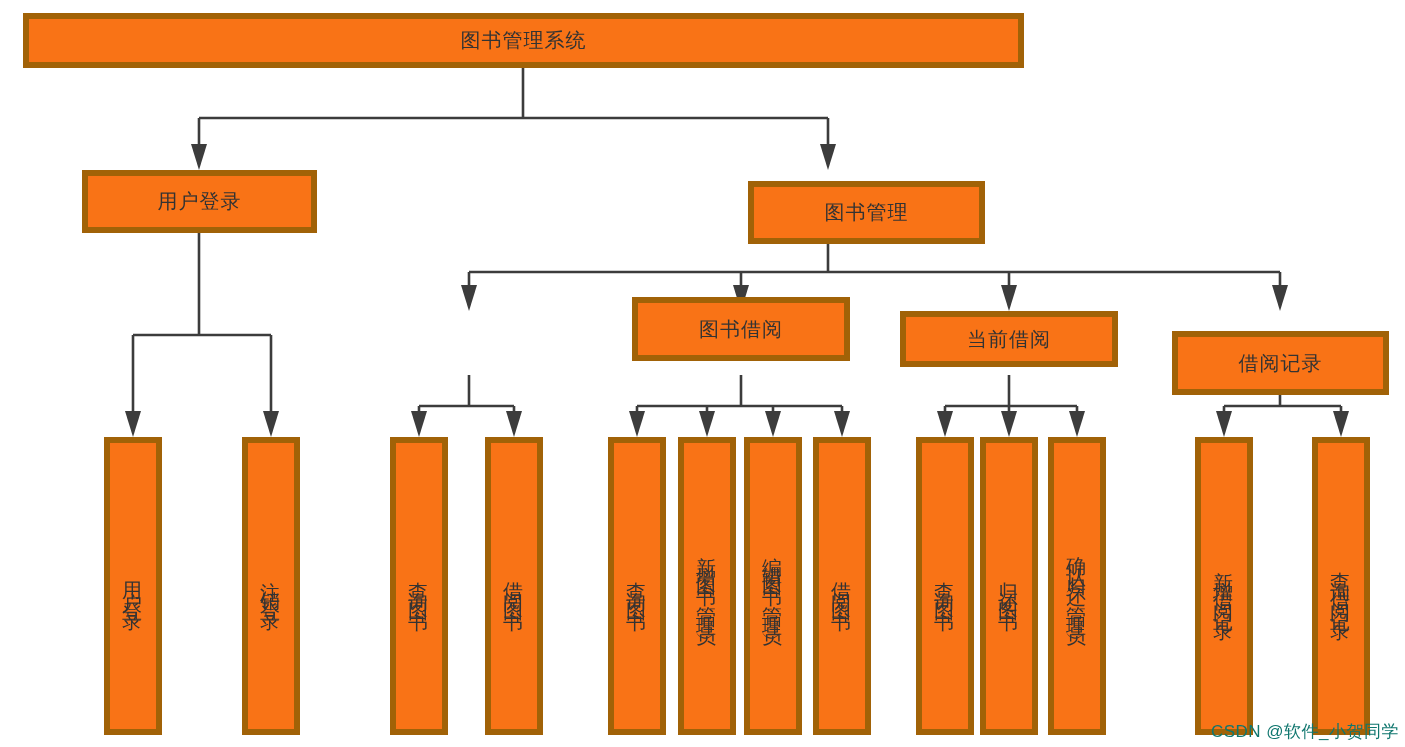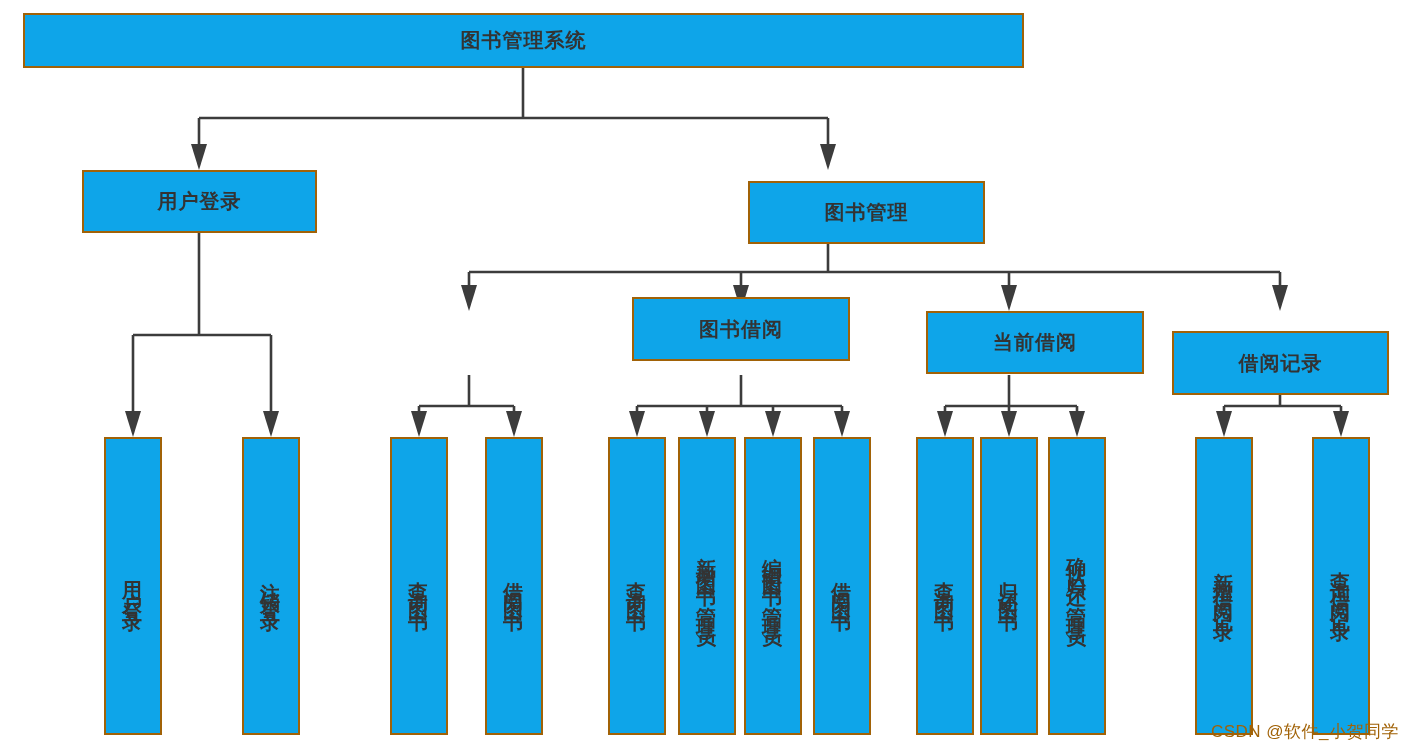--- a/index.html
+++ b/index.html
@@ -16,44 +16,43 @@
     overflow: hidden;
   }
   .canvas svg.connectors {
     position: absolute;
     left: 0;
     top: 0;
   }
   .node {
     position: absolute;
     box-sizing: border-box;
-    background: #0ea5e9;
-    border: 2px solid #a16207;
+    background: #f97316;
+    border: 6px solid #a16207;
     color: #333333;
     display: flex;
     align-items: center;
     justify-content: center;
-    font-weight: bold;
   }
   .hnode {
     font-size: 20px;
     letter-spacing: 1px;
   }
   .vnode {
     font-size: 20px;
     writing-mode: vertical-rl;
     text-orientation: mixed;
     letter-spacing: 10px;
   }
   .watermark {
     position: absolute;
     right: 6px;
     bottom: 4px;
     font-size: 17px;
-    color: #a16207;
+    color: #0f766e;
     letter-spacing: 0.5px;
     white-space: nowrap;
   }
 </style>
 </head>
 <body>
 
 <div class="canvas">
 
   <svg class="connectors" width="1405" height="747" viewBox="0 0 1405 747">
@@ -98,21 +97,21 @@
       <polygon points="1333,411 1349,411 1341,437"></polygon>
     </g>
   </svg>
 
   <div class="node hnode" style="left:23px; top:13px; width:1001px; height:55px;">图书管理系统</div>
 
   <div class="node hnode" style="left:82px; top:170px; width:235px; height:63px;">用户登录</div>
   <div class="node hnode" style="left:748px; top:170px; width:237px; height:63px;margin-top:11px;">图书管理</div>
 
   <div class="node hnode" style="left:632px; top:297px; width:218px; height:64px;">图书借阅</div>
-  <div class="node hnode" style="left:900px; top:311px; width:218px; height:63px;margin-left:26px;">当前借阅</div>
+  <div class="node hnode" style="left:900px; top:311px; width:218px; height:56px;">当前借阅</div>
   <div class="node hnode" style="left:1172px; top:311px; width:217px; height:64px;margin-top:20px;">借阅记录</div>
 
   <div class="node vnode" style="left:104px; top:437px; width:58px; height:298px;">用户登录</div>
   <div class="node vnode" style="left:242px; top:437px; width:58px; height:298px;">注销登录</div>
 
   <div class="node vnode" style="left:390px; top:437px; width:58px; height:298px;">查询图书</div>
   <div class="node vnode" style="left:485px; top:437px; width:58px; height:298px;">借阅图书</div>
 
   <div class="node vnode" style="left:608px; top:437px; width:58px; height:298px;">查询图书</div>
   <div class="node vnode" style="left:678px; top:437px; width:58px; height:298px;">新增图书（管理员）</div>

